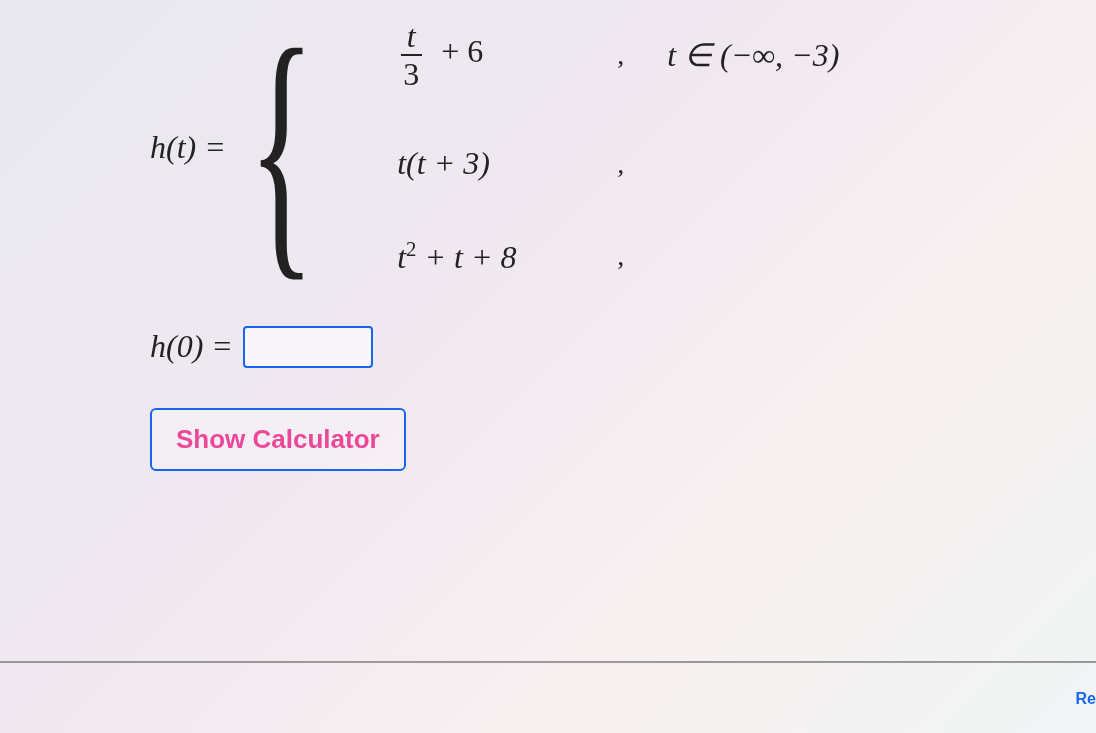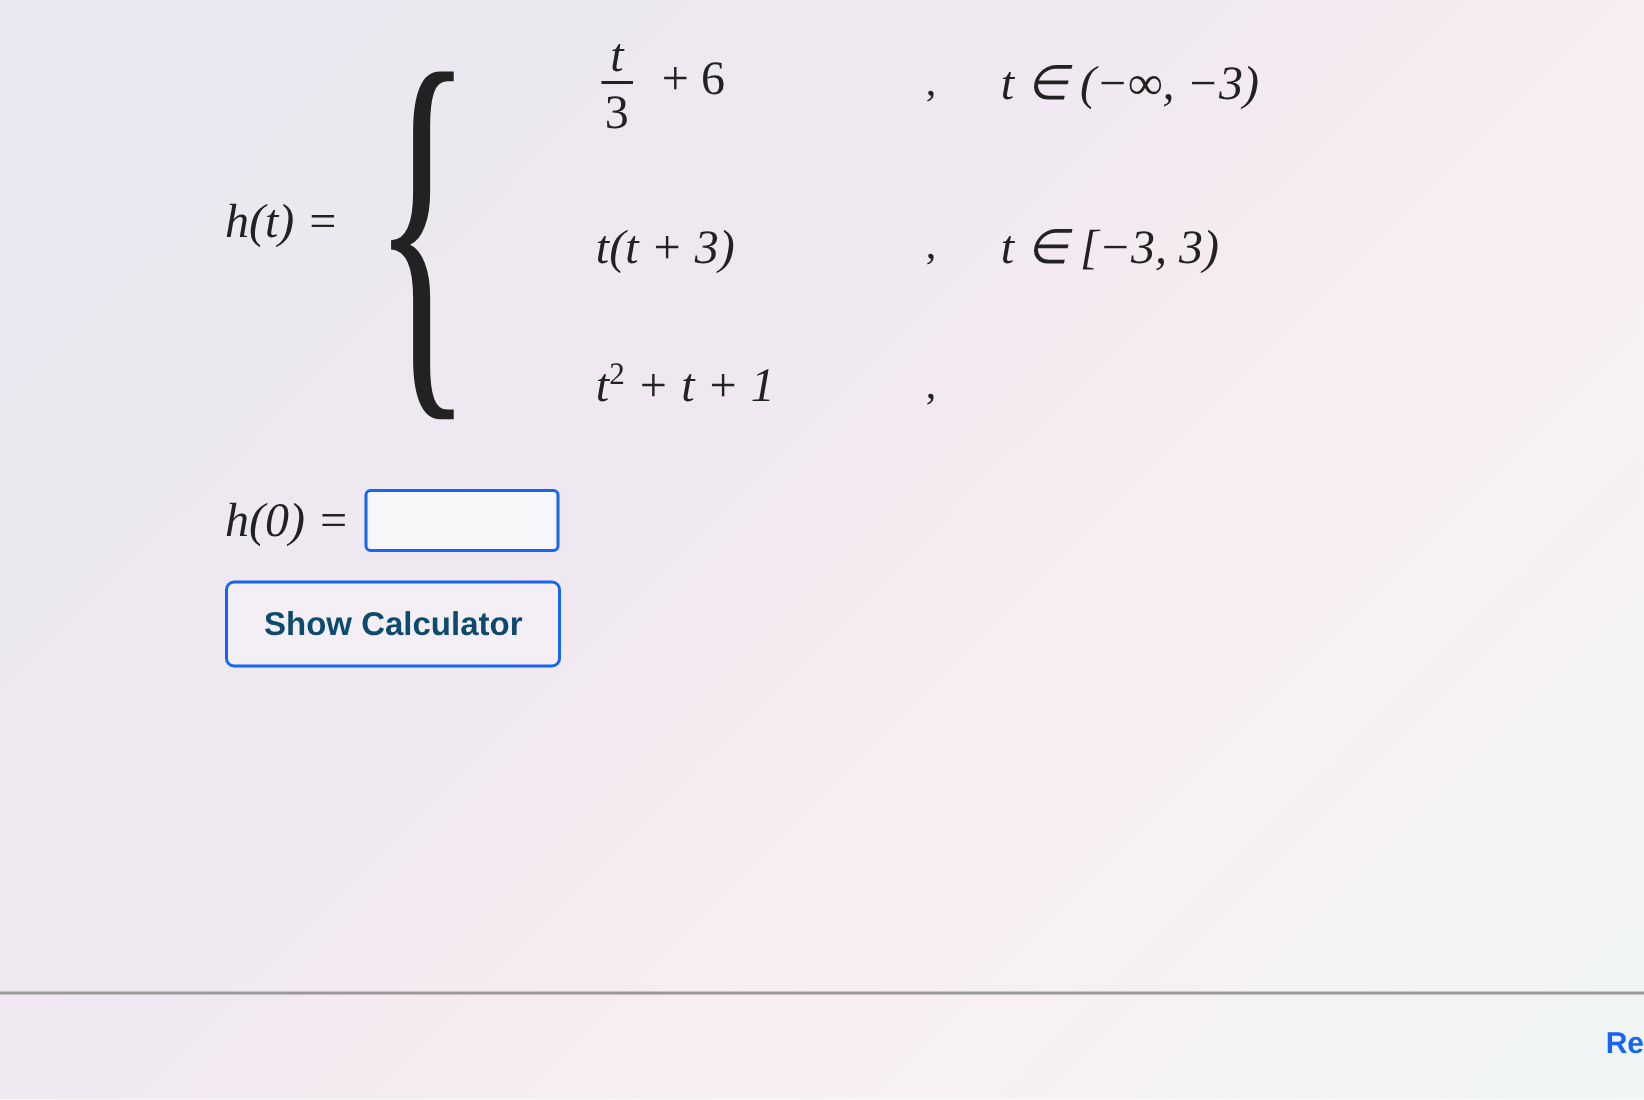--- a/index.html
+++ b/index.html
@@ -81,59 +81,59 @@
     .sup {
       font-size: 0.65em;
       vertical-align: super;
       font-style: normal;
     }
     .answer-row {
       display: flex;
       align-items: center;
       font-style: italic;
       font-size: 32px;
-      margin-bottom: 19px;
+      margin-bottom: 40px;
     }
     .answer-input {
       width: 130px;
       height: 42px;
       border: 2px solid #1865f2;
       border-radius: 4px;
       margin-left: 10px;
       font-size: 22px;
       padding: 0 8px;
       background: rgba(255,255,255,0.6);
       font-style: normal;
     }
     .calc-button {
       border: 2px solid #1865f2;
       background: rgba(255,255,255,0.3);
-      color: #0c4a6e;
+      color: #ec4899;
       font-family: 'Arial', sans-serif;
-      font-size: 22px;
+      font-size: 26px;
       font-weight: 600;
       padding: 14px 24px;
       border-radius: 6px;
       cursor: pointer;
       font-style: normal;
     }
     .divider {
       position: absolute;
       bottom: 70px;
       left: 0;
       right: 0;
       height: 2px;
       background: #999;
     }
     .bottom-text {
       position: absolute;
       bottom: 25px;
       right: 0;
       font-family: Arial, sans-serif;
-      font-size: 20px;
+      font-size: 16px;
       color: #1865f2;
       font-weight: 600;
     }
     .upright {
       font-style: normal;
     }
   </style>
 </head>
 <body>
 
@@ -156,28 +156,25 @@
           <span class="domain">
             <span>t ∈ (−∞, −3)</span>
           </span>
         </div>
 
         <div class="case-row">
           <span class="expr">
             <span>t(t + 3)</span>
           </span>
           <span class="comma">,</span>
-          <span class="domain">
-            <span>t ∈ [−3, 3)</span>
-          </span>
         </div>
 
         <div class="case-row">
           <span class="expr">
-            <span>t</span><span class="sup">2</span><span> + t + 1</span>
+            <span>t</span><span class="sup">2</span><span> + t + 8</span>
           </span>
           <span class="comma">,</span>
         </div>
 
       </div>
     </div>
   </div>
 
   <div class="answer-row">
     <span>h(0) =</span>

